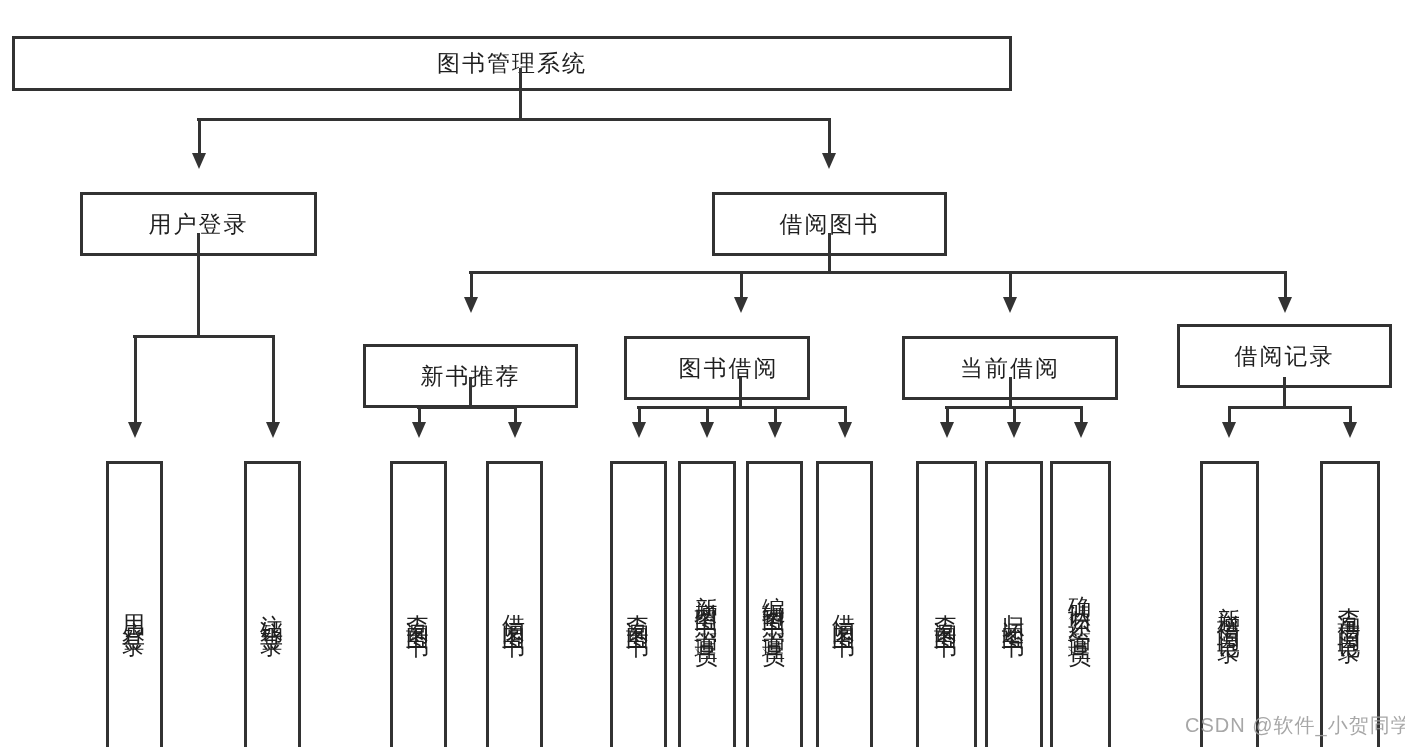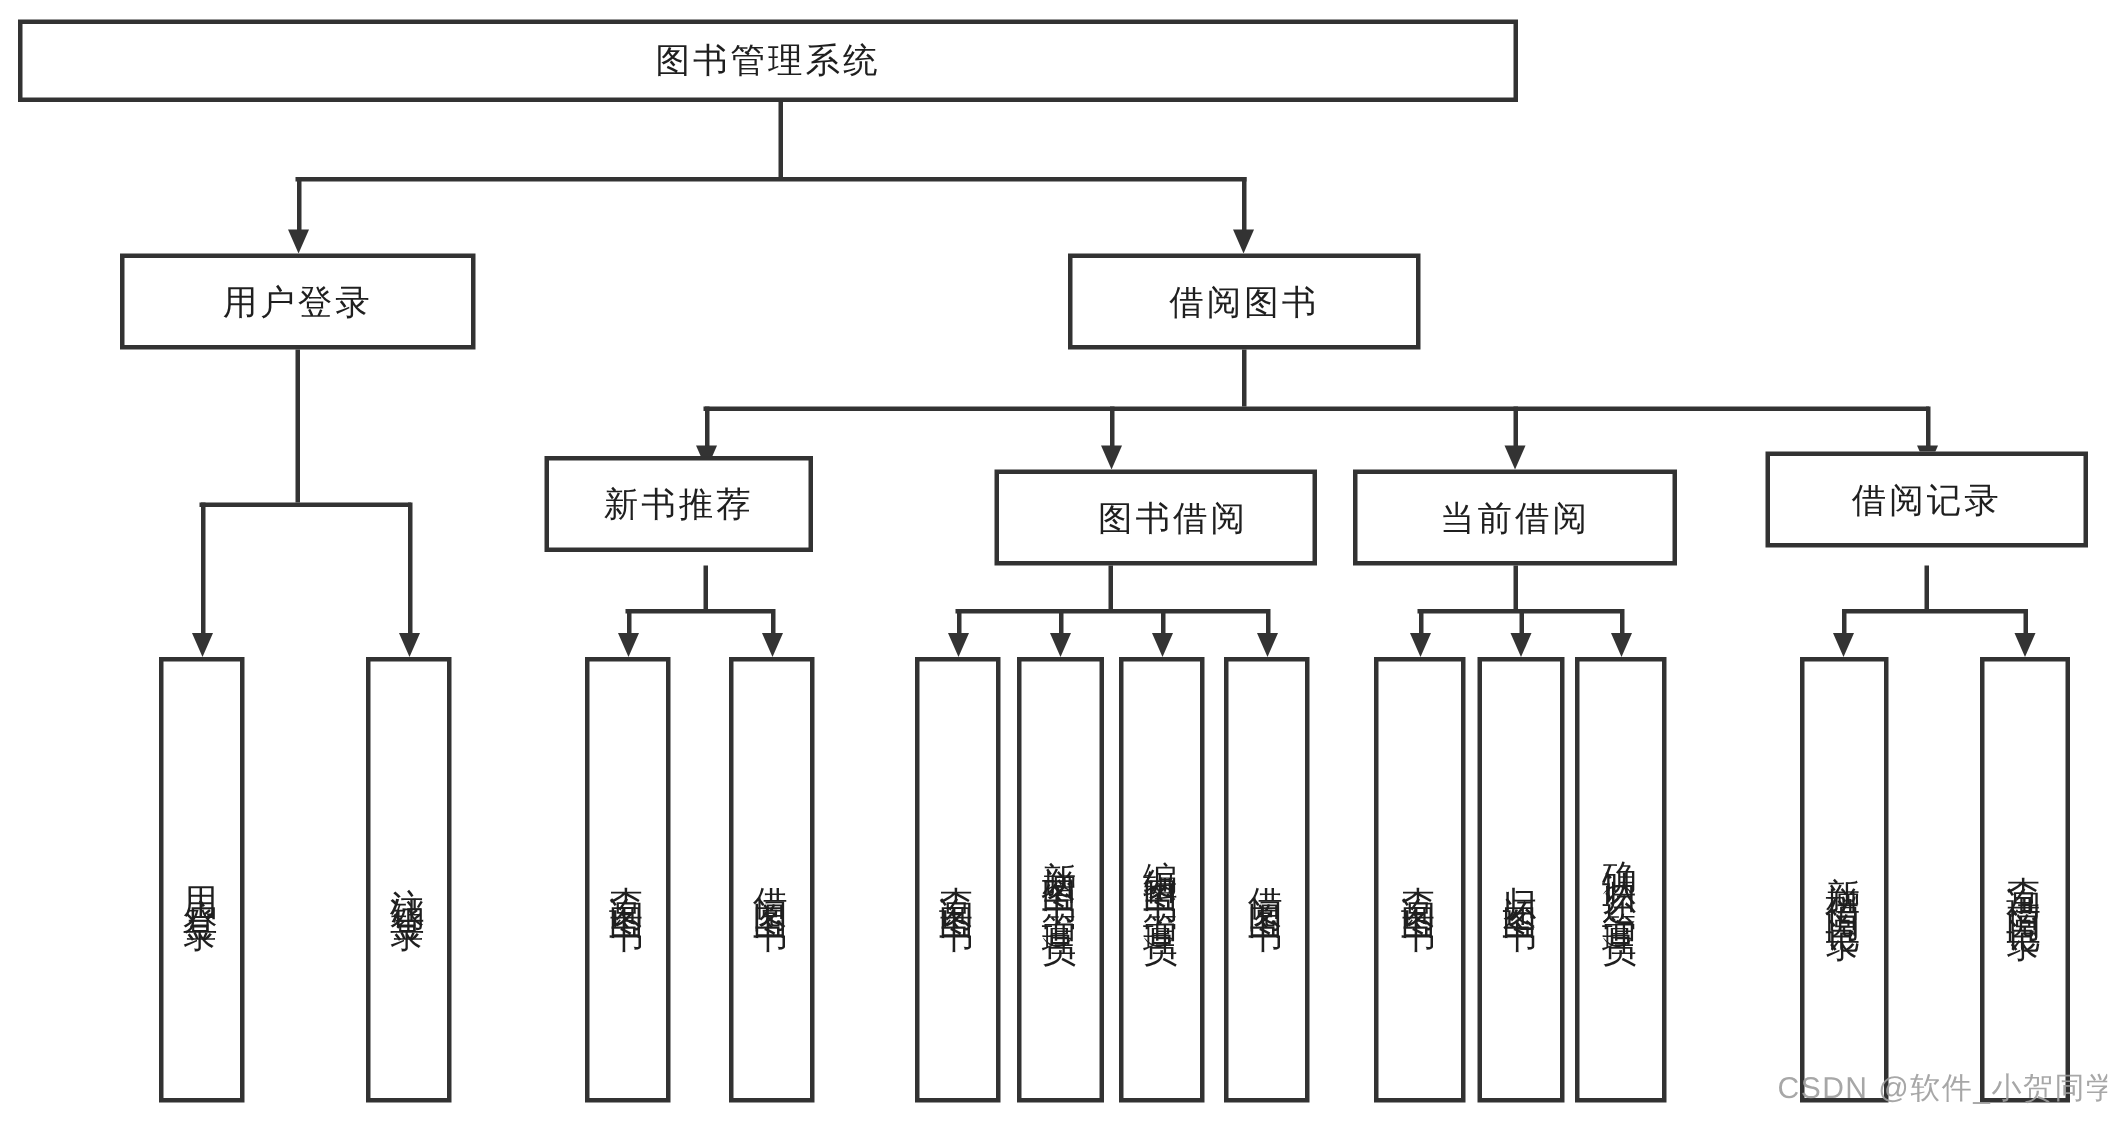--- a/index.html
+++ b/index.html
@@ -16,20 +16,21 @@
     box-sizing:border-box;
     background:#ffffff;
     border:3px solid #323232;
     display:flex;
     align-items:center;
     justify-content:center;
     font-size:23px;
     letter-spacing:2px;
     color:#1f1f1f;
     white-space:nowrap;
+    margin-top:23px;
   }
   .vnode{
     writing-mode:vertical-rl;
     text-orientation:mixed;
     letter-spacing:7px;
     white-space:normal;
   }
   
   .hline,.vline{position:absolute;background:#333333;}
   .hline{height:3px;}
@@ -82,22 +83,22 @@
   <div class="arrow" style="left:128px;top:335px;height:103px;"></div>
   <div class="arrow" style="left:266px;top:335px;height:103px;"></div>
 
   <div class="vline" style="left:828px;top:233px;height:38px;"></div>
   <div class="hline" style="left:469px;top:271px;width:817px;"></div>
   <div class="arrow" style="left:464px;top:271px;height:42px;"></div>
   <div class="arrow" style="left:734px;top:271px;height:42px;"></div>
   <div class="arrow" style="left:1003px;top:271px;height:42px;"></div>
   <div class="arrow" style="left:1278px;top:271px;height:42px;"></div>
 
-  <div class="node" style="left:363px;top:304px;width:179px;height:64px;">新书推荐</div>
-  <div class="node" style="left:663px;top:313px;width:215px;height:64px;padding-left:23px;">图书借阅</div>
+  <div class="node" style="left:363px;top:321px;width:215px;height:64px;">新书推荐</div>
+  <div class="node" style="left:624px;top:313px;width:186px;height:64px;padding-left:23px;">图书借阅</div>
   <div class="node" style="left:902px;top:313px;width:216px;height:64px;">当前借阅</div>
   <div class="node" style="left:1177px;top:301px;width:215px;height:64px;">借阅记录</div>
 
   <div class="vline" style="left:469px;top:377px;height:29px;"></div>
   <div class="hline" style="left:417px;top:406px;width:99px;"></div>
   <div class="arrow" style="left:412px;top:406px;height:32px;"></div>
   <div class="arrow" style="left:508px;top:406px;height:32px;"></div>
 
   <div class="vline" style="left:739px;top:377px;height:29px;"></div>
   <div class="hline" style="left:637px;top:406px;width:209px;"></div>

